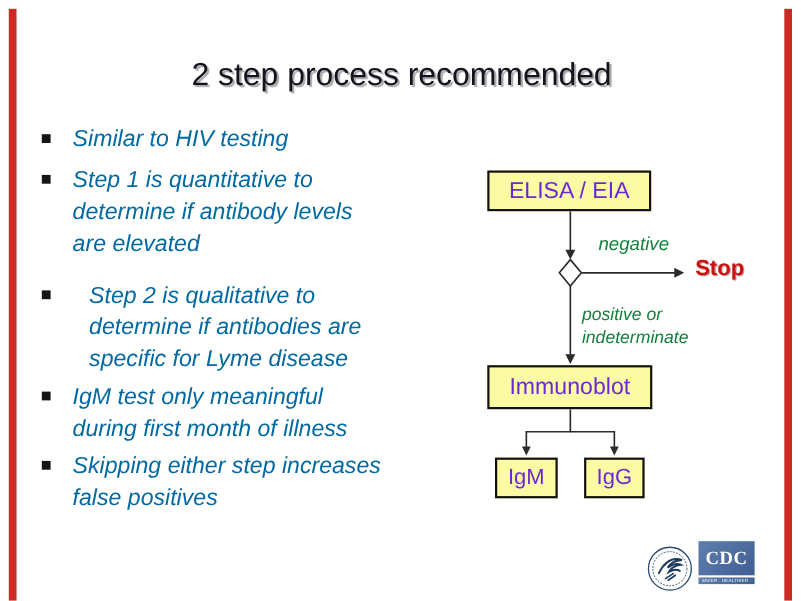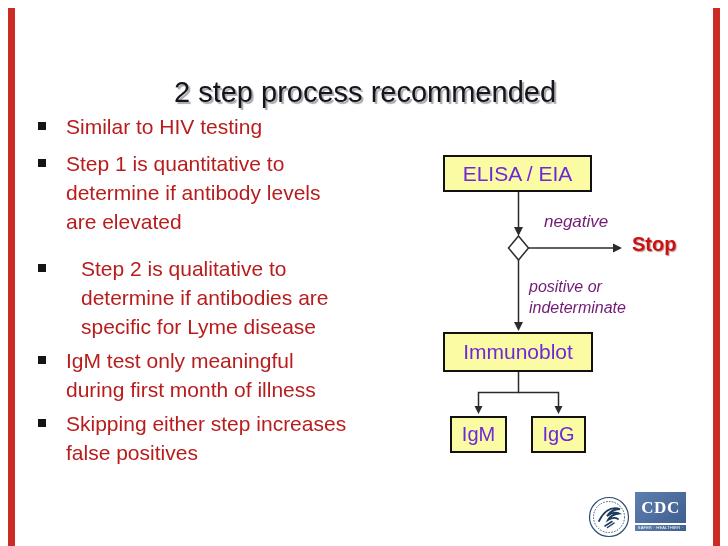--- a/index.html
+++ b/index.html
@@ -15,50 +15,50 @@
   .edge-bar{position:absolute;top:8px;bottom:0;width:7px;background:#cc2b24;}
   .edge-bar.left{left:8px;}
   .edge-bar.right{right:8px;}
 
   
   .title{
     position:absolute;left:60px;top:52px;width:610px;
     text-align:center;font-size:29px;color:#14141e;
     text-shadow:2px 2px 1px rgba(0,0,0,0.35);
     white-space:nowrap;
-    margin-top:24px;
   }
 
   
   .bullets{position:absolute;left:36px;top:112px;width:392px;}
   .bullet-item{display:flex;align-items:flex-start;}
   .bullet-item .sq{
     flex:0 0 auto;width:8px;height:8px;background:#151515;
     margin:10px 20px 0 2px;
   }
   .bullet-item .txt{
-    font-size:21px;line-height:29px;color:#b91c1c;
+    font-size:21px;line-height:29px;color:#0369a1;
     white-space:pre-line;
+    font-style:italic;
   }
   .gap-s{margin-top:8px;}
   .gap-l{margin-top:18px;gap:15px;}
   .gap-xs{margin-top:5px;}
 
   
   .fbox{
     position:absolute;background:#fbfba3;border:2px solid #111;
     display:flex;align-items:center;justify-content:center;
     font-size:21px;color:#6d28d9;
   }
   .fbox.elisa{left:443px;top:155px;width:145px;height:33px;}
   .fbox.immuno{left:443px;top:332px;width:146px;height:36px;}
   .fbox.igm{left:450px;top:416px;width:53px;height:33px;font-size:20px;}
   .fbox.igg{left:531px;top:416px;width:51px;height:33px;font-size:20px;}
 
-  .flow-label{position:absolute;color:#701a75;font-style:italic;}
+  .flow-label{position:absolute;color:#15803d;font-style:italic;}
   .lbl-negative{left:544px;top:212px;font-size:17px;}
   .lbl-positive{left:529px;top:276px;font-size:16px;line-height:21px;white-space:pre-line;}
   .lbl-stop{
     position:absolute;left:632px;top:233px;
     font-size:20px;font-weight:bold;font-style:normal;color:#cc1111;
     text-shadow:1px 1px 1px rgba(90,0,0,0.45);
   }
 
   .connectors{position:absolute;left:0;top:0;pointer-events:none;}
 

